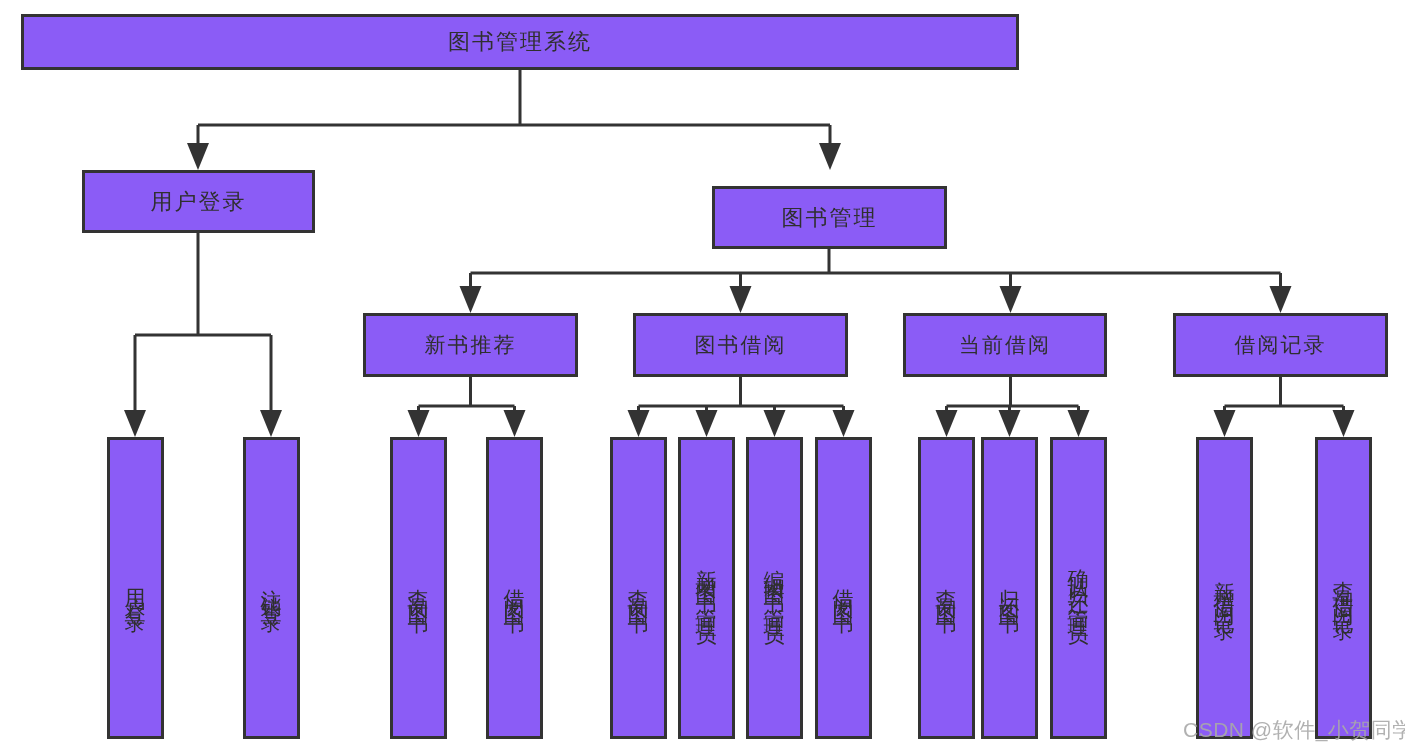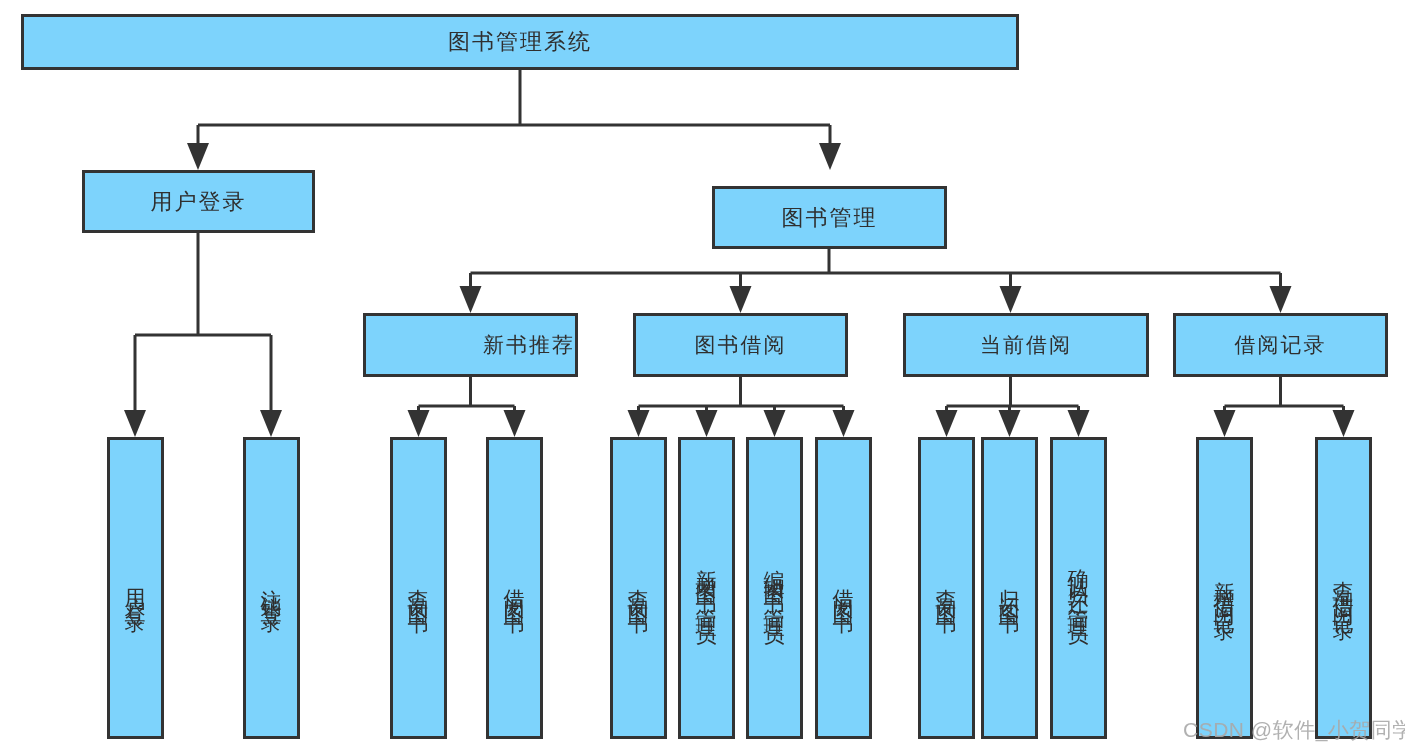--- a/index.html
+++ b/index.html
@@ -19,21 +19,21 @@
     position: absolute;
     left: 0;
     top: 0;
     width: 1405px;
     height: 747px;
     pointer-events: none;
   }
   .node {
     position: absolute;
     box-sizing: border-box;
-    background: #7dd3fc;
+    background: #8b5cf6;
     border: 3px solid #333333;
     display: flex;
     align-items: center;
     justify-content: center;
     color: #2f2f2f;
     z-index: 2;
   }
   .node .hlabel {
     font-size: 22px;
     letter-spacing: 2px;
@@ -129,27 +129,27 @@
     <span class="hlabel">图书管理系统</span>
   </div>
 
   <div class="node" style="left:82px; top:170px; width:233px; height:63px;">
     <span class="hlabel">用户登录</span>
   </div>
   <div class="node" style="left:712px; top:170px; width:235px; height:63px;margin-top:16px;">
     <span class="hlabel">图书管理</span>
   </div>
 
-  <div class="node lvl3" style="left:363px; top:313px; width:215px; height:64px;justify-content:flex-end;">
+  <div class="node lvl3" style="left:363px; top:313px; width:215px; height:64px;">
     <span class="hlabel">新书推荐</span>
   </div>
   <div class="node lvl3" style="left:633px; top:313px; width:215px; height:64px;">
     <span class="hlabel">图书借阅</span>
   </div>
-  <div class="node lvl3" style="left:903px; top:313px; width:246px; height:64px;">
+  <div class="node lvl3" style="left:903px; top:313px; width:204px; height:64px;">
     <span class="hlabel">当前借阅</span>
   </div>
   <div class="node lvl3" style="left:1173px; top:313px; width:215px; height:64px;">
     <span class="hlabel">借阅记录</span>
   </div>
 
   <div class="node vnode" style="left:107px; top:437px; width:57px; height:302px;">
     <span class="vlabel">用户登录</span>
   </div>
   <div class="node vnode" style="left:243px; top:437px; width:57px; height:302px;">

